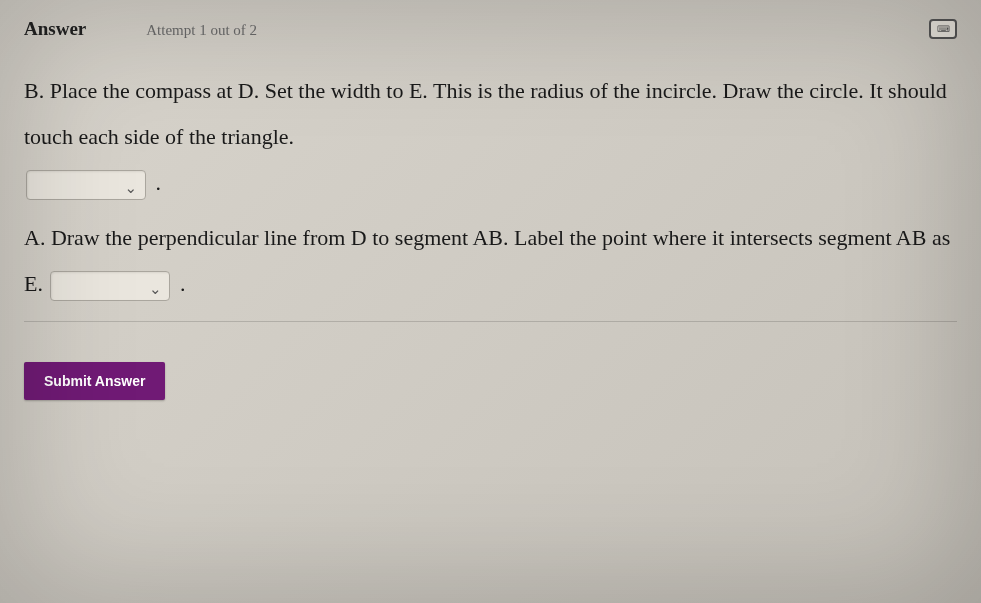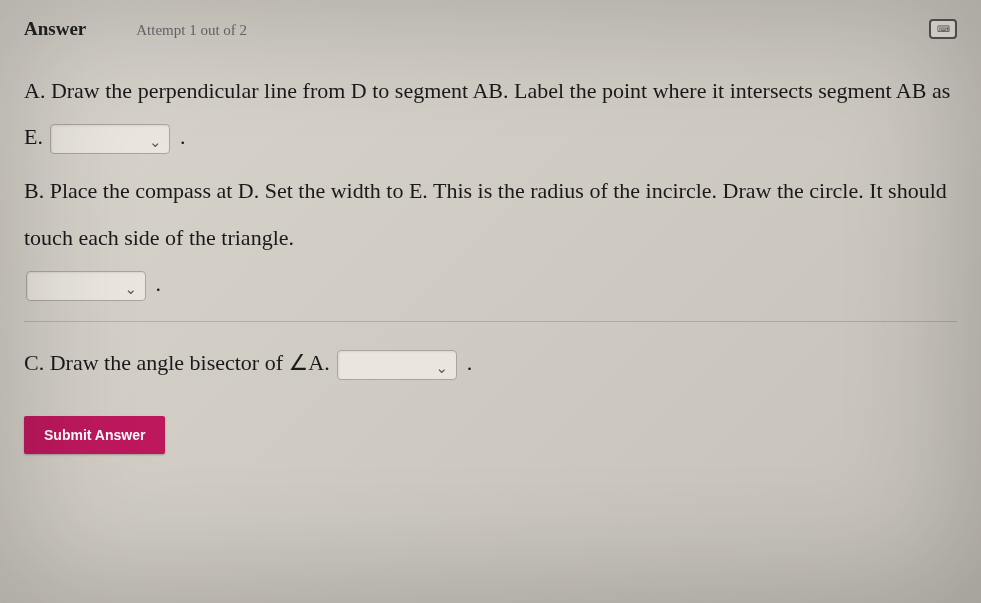--- a/index.html
+++ b/index.html
@@ -15,21 +15,21 @@
     }
     .header-row {
       display: flex;
       align-items: center;
       justify-content: space-between;
       margin-bottom: 28px;
     }
     .answer-line {
       display: flex;
       align-items: baseline;
-      gap: 14px;
+      gap: 24px;
     }
     .answer-label {
       font-weight: bold;
       font-size: 19px;
       color: #222;
     }
     .attempt-text {
       font-size: 15px;
       color: #6a6a6a;
       margin-left: 36px;
@@ -82,21 +82,21 @@
       border: none;
       border-top: 1px solid rgba(0,0,0,0.15);
       margin: 14px 0 18px 0;
     }
     .angle-sym {
       font-family: 'Times New Roman', serif;
     }
     .submit-btn {
       display: inline-block;
       margin-top: 22px;
-      background: #be185d;
+      background: #701a75;
       color: #fff;
       font-family: Arial, sans-serif;
       font-size: 14px;
       font-weight: bold;
       padding: 11px 20px;
       border: none;
       border-radius: 2px;
       box-shadow: 0 1px 2px rgba(0,0,0,0.25);
       cursor: pointer;
     }
@@ -114,38 +114,33 @@
   <div class="answer-line">
     <span class="answer-label">Answer</span>
     <span class="attempt-text">Attempt 1 out of 2</span>
   </div>
   <div class="keyboard-icon">⌨</div>
 </div>
 
 <div class="content">
 
   <div class="part">
-    <span>A. Draw the perpendicular line from D to segment AB. Label the point where it intersects segment AB as E.</span>
-    <span class="inline-select"></span>
-    <span class="period-after">.</span>
-  </div>
-
-  <div class="part">
     <span>B. Place the compass at D. Set the width to E. This is the radius of the incircle. Draw the circle. It should touch each side of the triangle.</span>
     <br>
     <span class="inline-select"></span>
     <span class="period-after">.</span>
   </div>
 
-  <hr class="divider">
-
   <div class="part">
-    <span>C. Draw the angle bisector of </span><span class="angle-sym">∠A.</span>
+    <span>A. Draw the perpendicular line from D to segment AB. Label the point where it intersects segment AB as E.</span>
     <span class="inline-select"></span>
     <span class="period-after">.</span>
   </div>
+
+  <hr class="divider">
+
 
 
   <button class="submit-btn">Submit Answer</button>
 
 </div>
 
 <div class="vignette"></div>
 
 </body></html>

